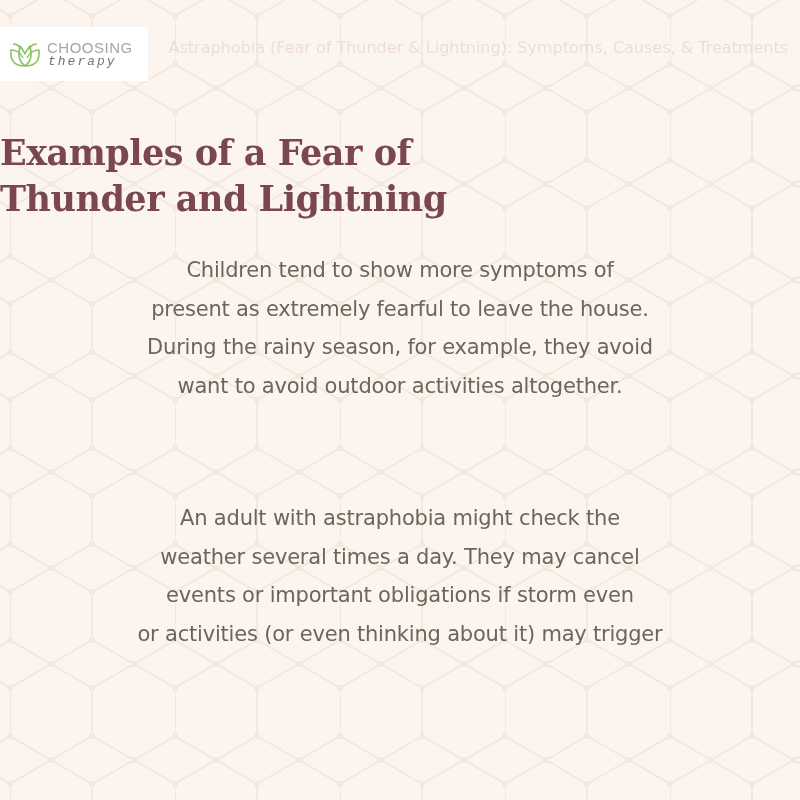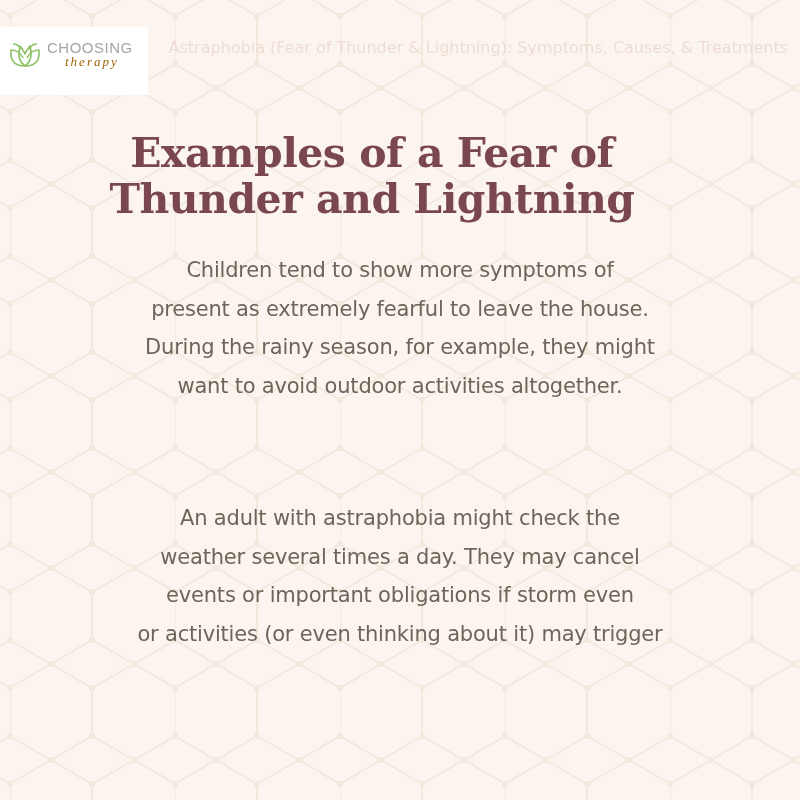--- a/index.html
+++ b/index.html
@@ -18,21 +18,21 @@
       position: absolute;
       left: 0; top: 0;
       width: 800px; height: 800px;
       z-index: 0;
     }
     .logo-box {
       position: absolute;
       left: 0;
       top: 27px;
       width: 148px;
-      height: 68px;
+      height: 54px;
       background: #ffffff;
       z-index: 1;
       display: flex;
       align-items: center;
     }
     .logo-icon {
       position: absolute;
       left: 8px;
       top: 13px;
       width: 34px;
@@ -45,47 +45,45 @@
       font-family: "Liberation Sans", sans-serif;
       font-size: 15px;
       letter-spacing: 0.5px;
       color: #a5a5a5;
       line-height: 16px;
     }
     .logo-word2 {
       position: absolute;
       left: 48px;
       top: 28px;
-      font-family: Liberation Serif, serif;
+      font-family: Liberation Mono, monospace;
       font-style: italic;
       font-size: 13px;
       letter-spacing: 2px;
-      color: #a16207;
+      color: #737373;
       line-height: 14px;
-      margin-left: 17px;
     }
     .header-title {
       position: absolute;
       right: 12px;
       top: 38px;
       font-family: "DejaVu Sans", sans-serif;
       font-size: 16px;
       color: #eeddd3;
       white-space: nowrap;
       z-index: 1;
     }
     .main-title {
       position: absolute;
       left: 0;
       top: 130px;
       width: 744px;
-      text-align: center;
       font-family: "DejaVu Serif", serif;
       font-weight: bold;
-      font-size: 41px;
+      font-size: 35px;
       line-height: 46px;
       color: #7a4650;
       z-index: 1;
       letter-spacing: -0.5px;
     }
     .paragraph {
       position: absolute;
       left: 0;
       width: 800px;
       text-align: center;
@@ -161,21 +159,21 @@
 <div class="header-title">Astraphobia (Fear of Thunder &amp; Lightning): Symptoms, Causes, &amp; Treatments</div>
 
 <h1 class="main-title" style="margin:0;">
   <span style="display:block;">Examples of a Fear of</span>
   <span style="display:block;">Thunder and Lightning</span>
 </h1>
 
 <div class="paragraph p1">
   <span class="line">Children tend to show more symptoms of</span>
   <span class="line">present as extremely fearful to leave the house.</span>
-  <span class="line">During the rainy season, for example, they might</span>
+  <span class="line">During the rainy season, for example, they avoid</span>
   <span class="line">want to avoid outdoor activities altogether.</span>
 </div>
 
 <div class="paragraph p2">
   <span class="line">An adult with astraphobia might check the</span>
   <span class="line">weather several times a day. They may cancel</span>
   <span class="line">events or important obligations if storm even</span>
   <span class="line">or activities (or even thinking about it) may trigger</span>
 </div>
 

